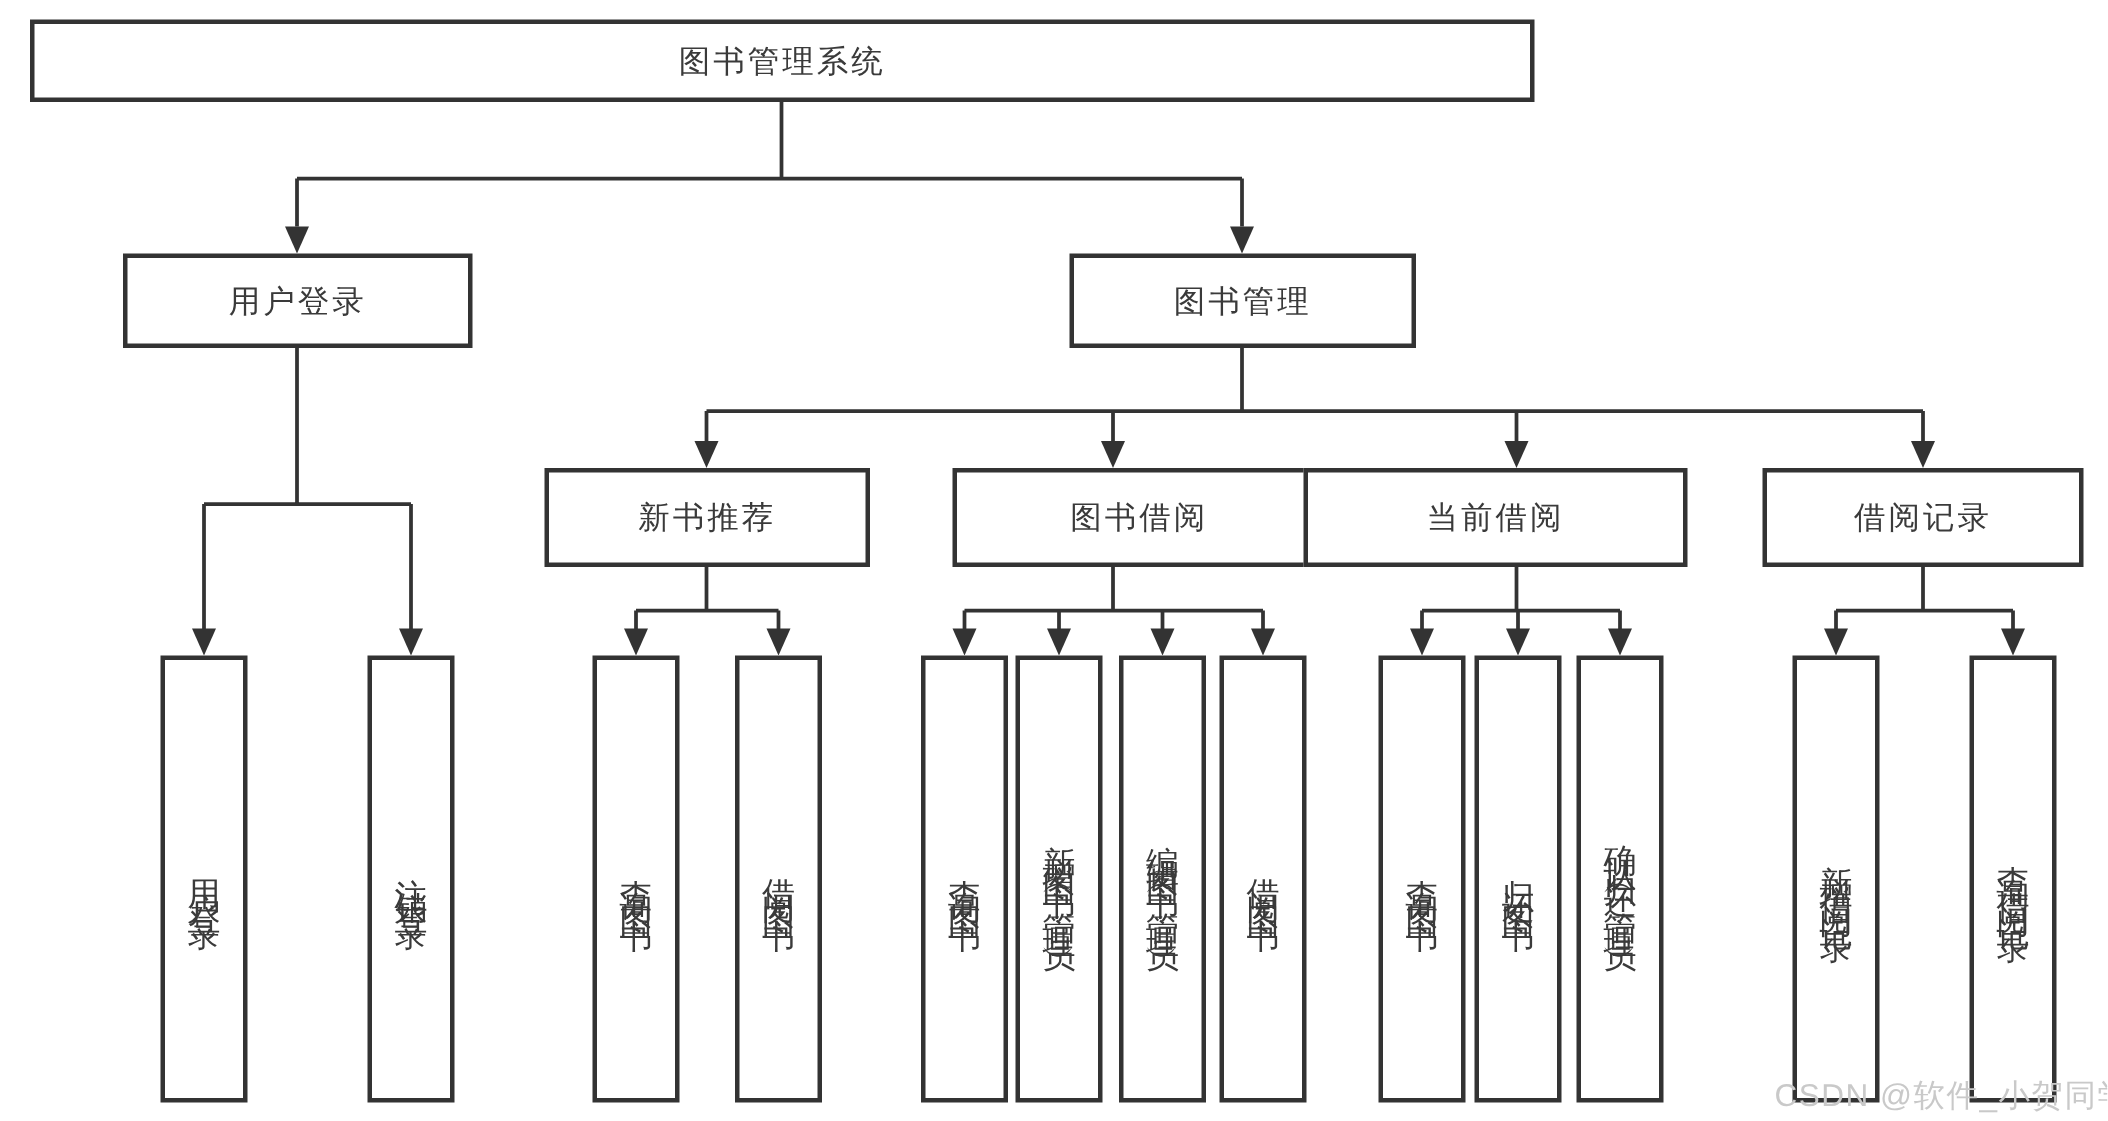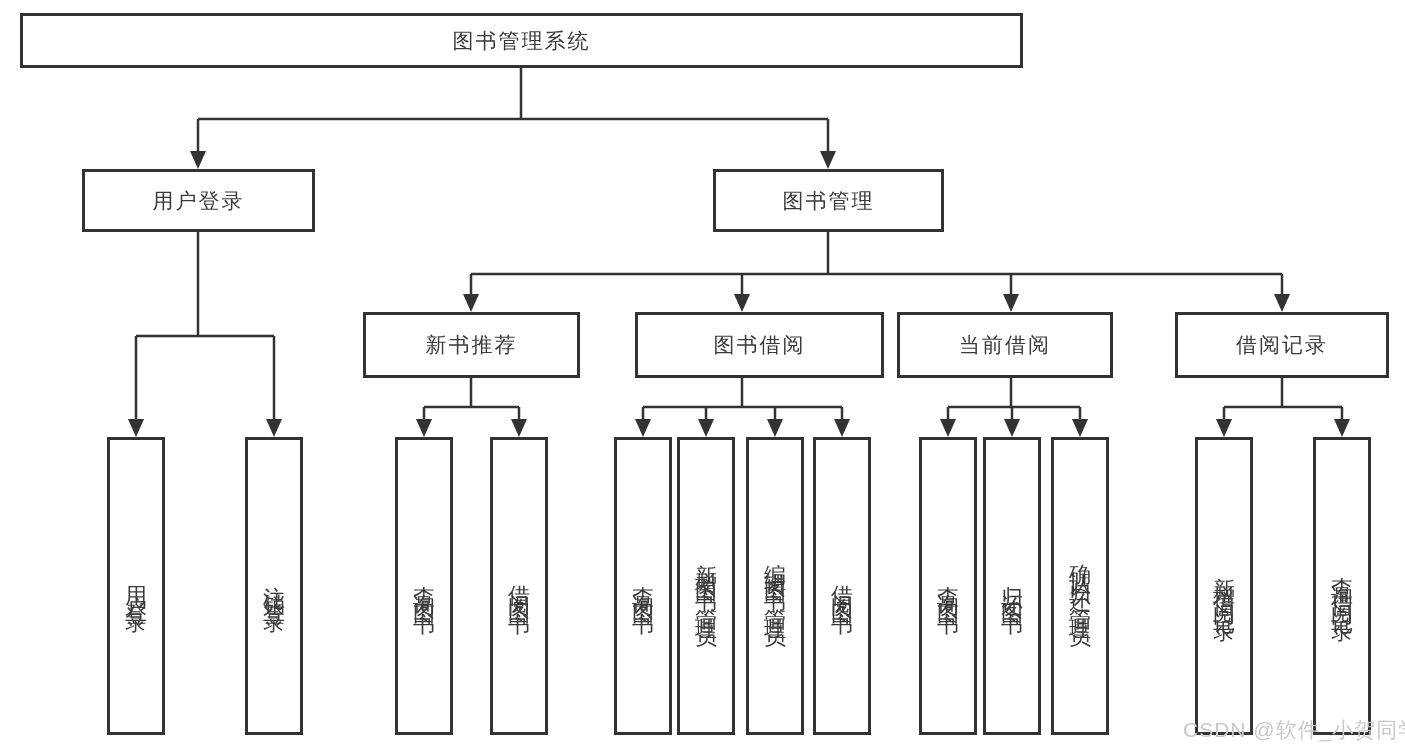--- a/index.html
+++ b/index.html
@@ -107,21 +107,21 @@
   <div class="box h" style="left:713px;top:169px;width:231px;height:63px">
     <span>图书管理</span>
   </div>
 
   <div class="box h" style="left:363px;top:312px;width:217px;height:66px">
     <span>新书推荐</span>
   </div>
   <div class="box h" style="left:635px;top:312px;width:249px;height:66px">
     <span>图书借阅</span>
   </div>
-  <div class="box h" style="left:897px;top:312px;width:216px;height:66px">
+  <div class="box h" style="left:869px;top:312px;width:256px;height:66px">
     <span>当前借阅</span>
   </div>
   <div class="box h" style="left:1175px;top:312px;width:214px;height:66px">
     <span>借阅记录</span>
   </div>
 
   <div class="box v" style="left:107px;top:437px;width:58px;height:298px">
     <span>用户登录</span>
   </div>
   <div class="box v" style="left:245px;top:437px;width:58px;height:298px">

